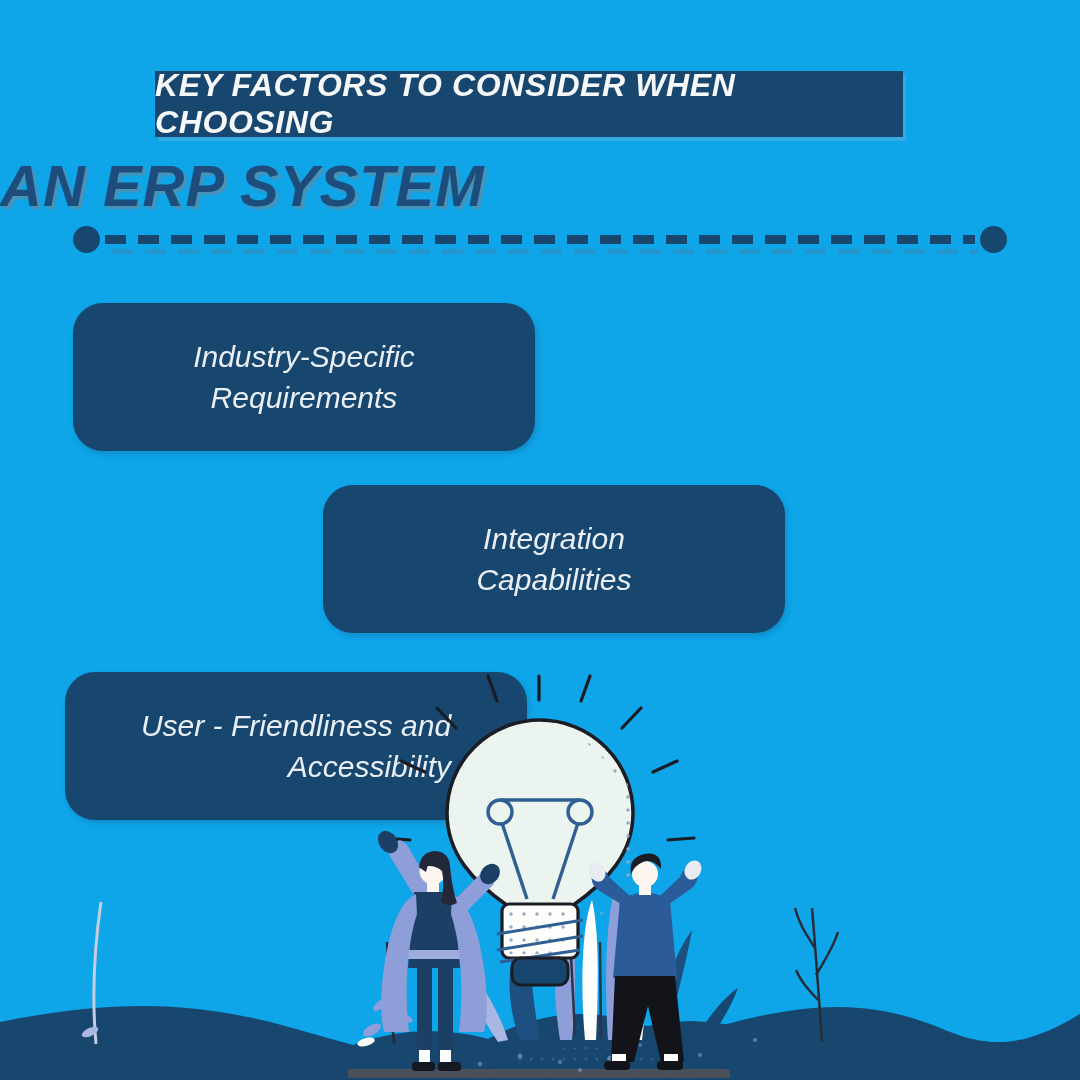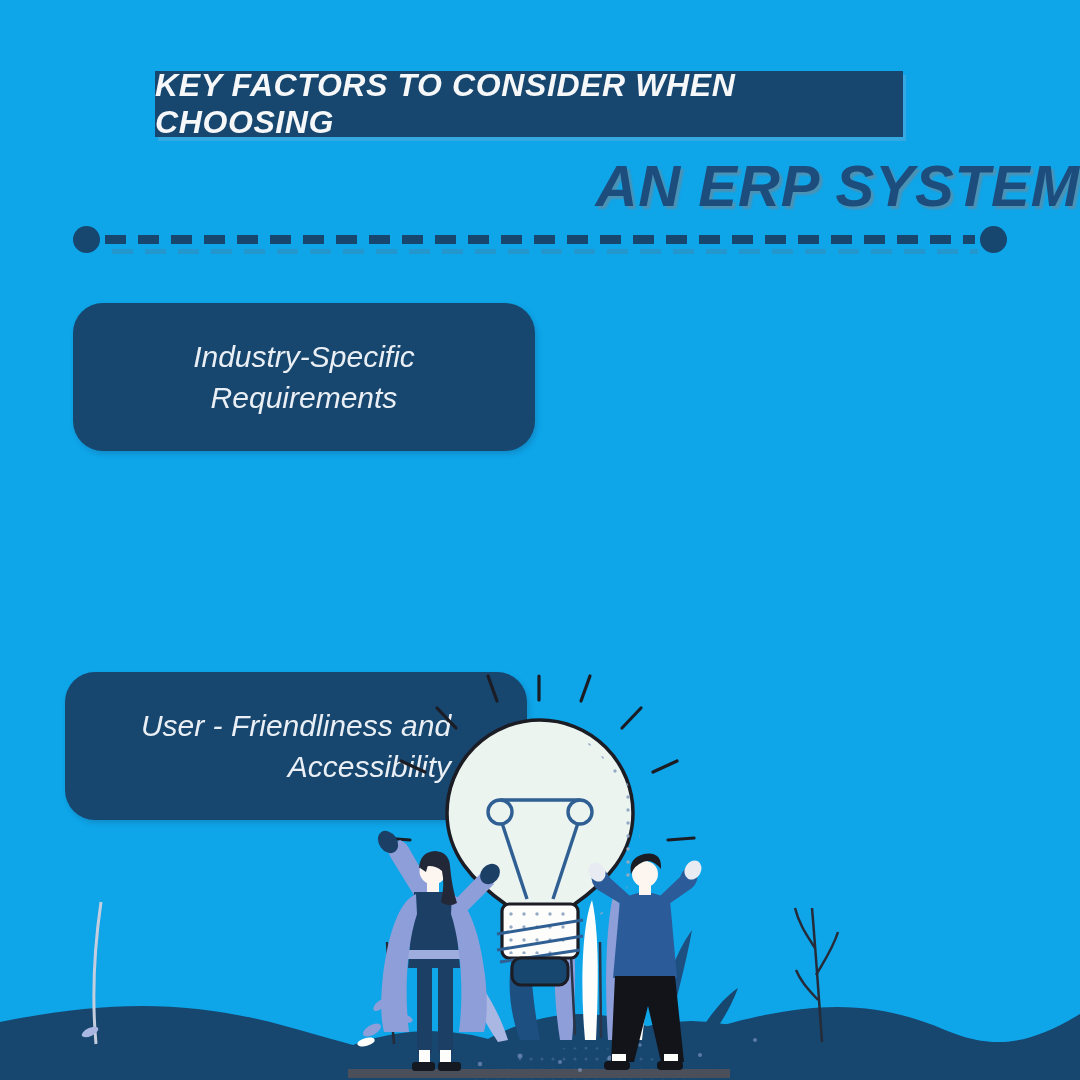--- a/index.html
+++ b/index.html
@@ -11,21 +11,21 @@
   }
   
   .kicker{
     position:absolute;left:155px;top:71px;width:748px;height:66px;
     background:#17466F;color:#F5F7F8;
     display:flex;align-items:center;justify-content:center;
     font-size:32px;font-weight:bold;letter-spacing:.6px;
     box-shadow:3px 4px 0 rgba(150,180,210,.28);
   }
   .title{
-    position:absolute;left:0;top:152px;width:100%;text-align:right;
+    position:absolute;left:0;top:152px;width:100%;text-align:left;
     font-size:58px;font-weight:bold;letter-spacing:1px;color:#1D4D7D;
     text-shadow:3px 3px 2px rgba(125,131,138,.55);
   }
   
   .divider{
     position:absolute;left:73px;top:224px;width:934px;height:30px;
     display:flex;align-items:center;
   }
   .divider .dot{width:27px;height:27px;border-radius:50%;background:#17466F;flex:0 0 auto;}
   .divider .dash{
@@ -65,20 +65,24 @@
 
   <div class="divider">
     <span class="dot"></span>
     <span class="dash"></span>
     <span class="dot"></span>
   </div>
 
   <div class="factor f1">
     <span>Industry-Specific
 Requirements</span>
+  </div>
+  <div class="factor f3">
+    <span>Integration
+Capabilities</span>
   </div>
   <div class="factor f4">
     <span>User - Friendliness and
 Accessibility</span>
   </div>
 
   <svg class="illu" viewBox="0 0 1080 1080" xmlns="http://www.w3.org/2000/svg">
     <defs>
       <pattern id="dotp" width="13" height="13" patternUnits="userSpaceOnUse">
         <circle cx="4" cy="4" r="1.7" fill="#93A9C4"></circle>

